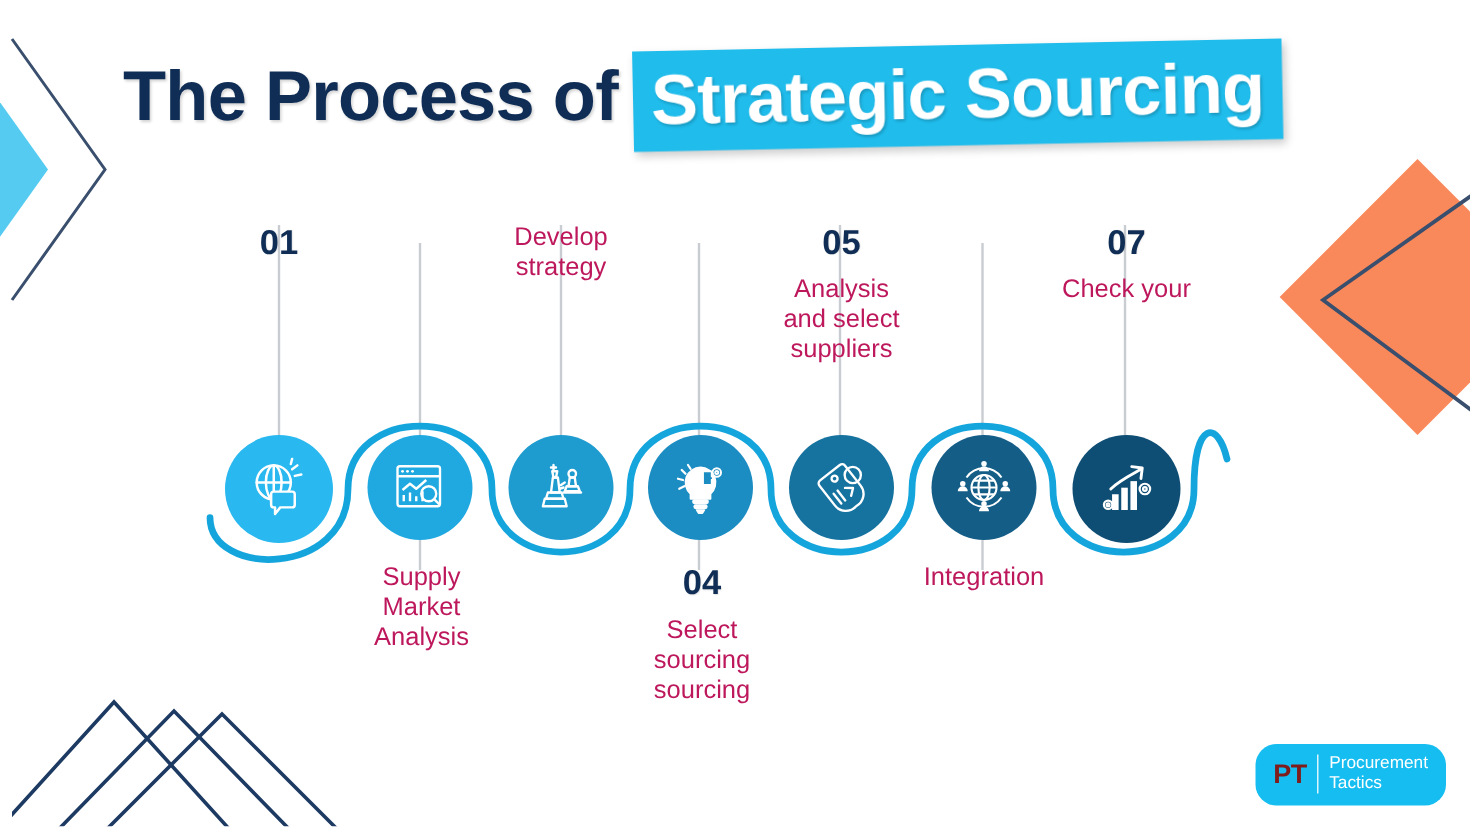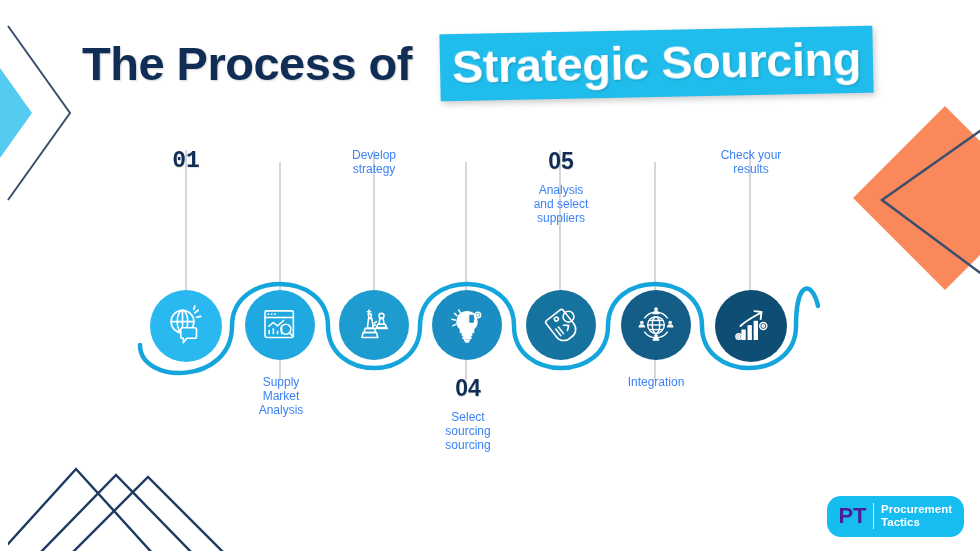--- a/index.html
+++ b/index.html
@@ -22,21 +22,21 @@
   #title-row{
     position:absolute;left:82px;top:30px;
     display:flex;align-items:center;gap:0px;
     white-space:nowrap;
   }
   .title-plain{
     font-size:47px;font-weight:bold;color:#0f2d55;
     letter-spacing:-0.5px;
     text-shadow:1px 1px 2px rgba(0,0,0,.18);
     line-height:1;
-    padding-right:28px;
+    padding-right:10px;
   }
   #title-hl-wrap{
     position:relative;display:inline-block;
     transform:rotate(-1.15deg);
     filter:drop-shadow(2px 3px 3px rgba(0,0,0,.20));
   }
   #title-highlight-box{
     background:#1fbcec;
     padding:9px 12px 11px 12px;
     display:inline-block;
@@ -64,39 +64,39 @@
     position:absolute;text-align:center;
     color:#12325e;
     line-height:1.18;
   }
   .caption .num{
     font-size:23px;font-weight:bold;color:#0f2d55;
     display:block;margin-bottom:8px;
     text-shadow:0.5px 0.5px 1px rgba(0,0,0,.12);
   }
   .caption .lbl{
-    font-size:12px;font-weight:normal;color:#3b82f6;
+    font-size:17px;font-weight:normal;color:#be185d;
     display:block;
   }
 
   
   #logo{
     position:absolute;right:16px;bottom:14px;
     background:#16bdf0;border-radius:14px;
     padding:7px 12px 8px 12px;
     display:flex;align-items:center;gap:7px;
     box-sizing:border-box;
   }
   #logo-pt{
-    color:#4c1d95;font-weight:bold;font-size:22px;letter-spacing:-0.3px;
+    color:#7f1d1d;font-weight:bold;font-size:18px;letter-spacing:-0.3px;
     line-height:1;
   }
   #logo-divider{width:1px;height:26px;background:rgba(255,255,255,.85);}
   #logo-words{display:flex;flex-direction:column;line-height:1.12;}
-  #logo-words span{color:#ffffff;font-size:11.5px;font-weight:bold;}
+  #logo-words span{color:#ffffff;font-size:11.5px;}
 </style>
 </head>
 <body>
 
 <div id="stage">
 
   <div class="deco" id="deco-left-arrows">
     <svg width="150" height="190" viewBox="0 0 150 190" aria-hidden="true">
       <polygon points="0,8 62,95 0,182" fill="#55cbf2"></polygon>
       <polyline points="38,8 100,95 38,182" fill="none" stroke="#3a4f6e" stroke-width="2"></polyline>
@@ -160,21 +160,21 @@
           <g fill="none" stroke="#ffffff" stroke-width="1.9" stroke-linecap="round">
             <circle cx="20" cy="19" r="13"></circle>
             <ellipse cx="20" cy="19" rx="6" ry="13"></ellipse>
             <line x1="7" y1="19" x2="33" y2="19"></line>
             <line x1="20" y1="6" x2="20" y2="32"></line>
             <path d="M34 9 l4 -3 M36 14 l5 -1 M33 5 l1 -4"></path>
           </g>
           <path d="M20 26 h14 a2 2 0 0 1 2 2 v8 a2 2 0 0 1 -2 2 h-9 l-4 5 v-5 h-1 a2 2 0 0 1 -2 -2 v-8 a2 2 0 0 1 2 -2 z" fill="#29b8ef" stroke="#ffffff" stroke-width="1.9" stroke-linejoin="round"></path>
         </svg>
       </div>
-      <div class="caption" style="left:126px;top:18px;width:120px;font-family:Liberation Mono, monospace;">
+      <div class="caption" style="left:126px;top:18px;width:120px;">
         <span class="num">01</span>
         <span class="lbl"></span>
       </div>
     </div>
 
     <div class="node">
       <div class="node-circle" style="left:245px;top:160px;width:70px;height:70px;background:#20a9e0;">
         <svg width="40" height="40" viewBox="0 0 48 48">
           <g fill="none" stroke="#ffffff" stroke-width="1.9" stroke-linejoin="round">
             <rect x="6" y="7" width="34" height="32" rx="2"></rect>
@@ -326,22 +326,22 @@
           </g>
           <g fill="none" stroke="#ffffff" stroke-width="1.7">
             <circle cx="38" cy="24" r="4"></circle>
             <circle cx="38" cy="24" r="1.4"></circle>
             <circle cx="10" cy="36" r="3.2"></circle>
             <circle cx="10" cy="36" r="1.1"></circle>
           </g>
         </svg>
       </div>
       <div class="caption" style="left:686px;top:18px;width:130px;">
+        <span class="num">07</span>
         <span class="lbl">Check your</span>
-        <span class="lbl">results</span>
       </div>
     </div>
 
   </div>
 
   <div id="logo">
     <span id="logo-pt">PT</span>
     <span id="logo-divider"></span>
     <span id="logo-words">
       <span>Procurement</span>

